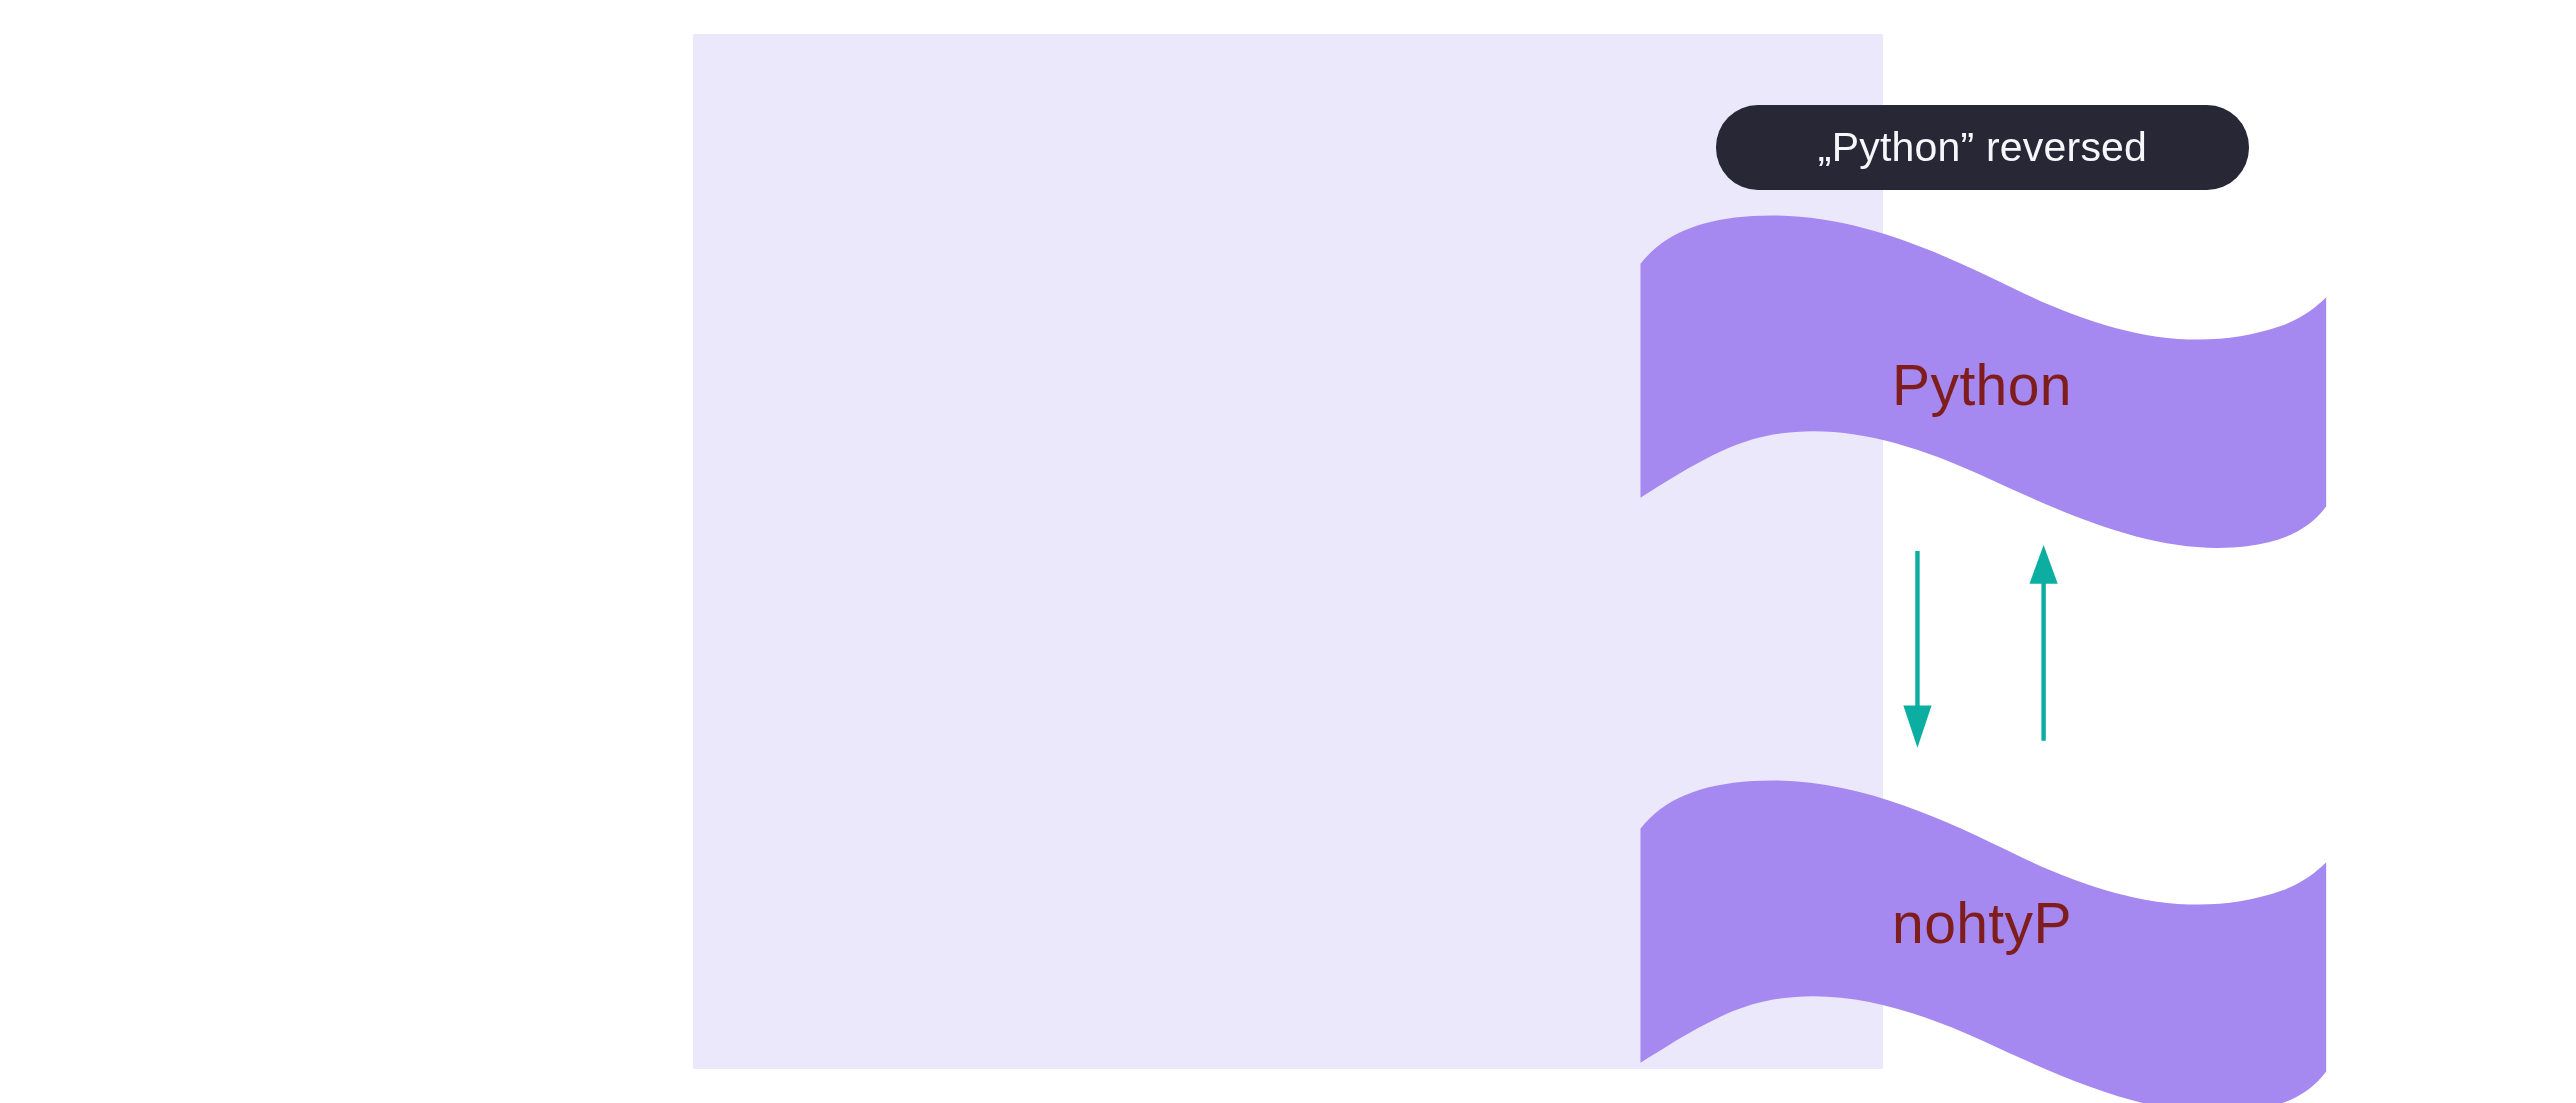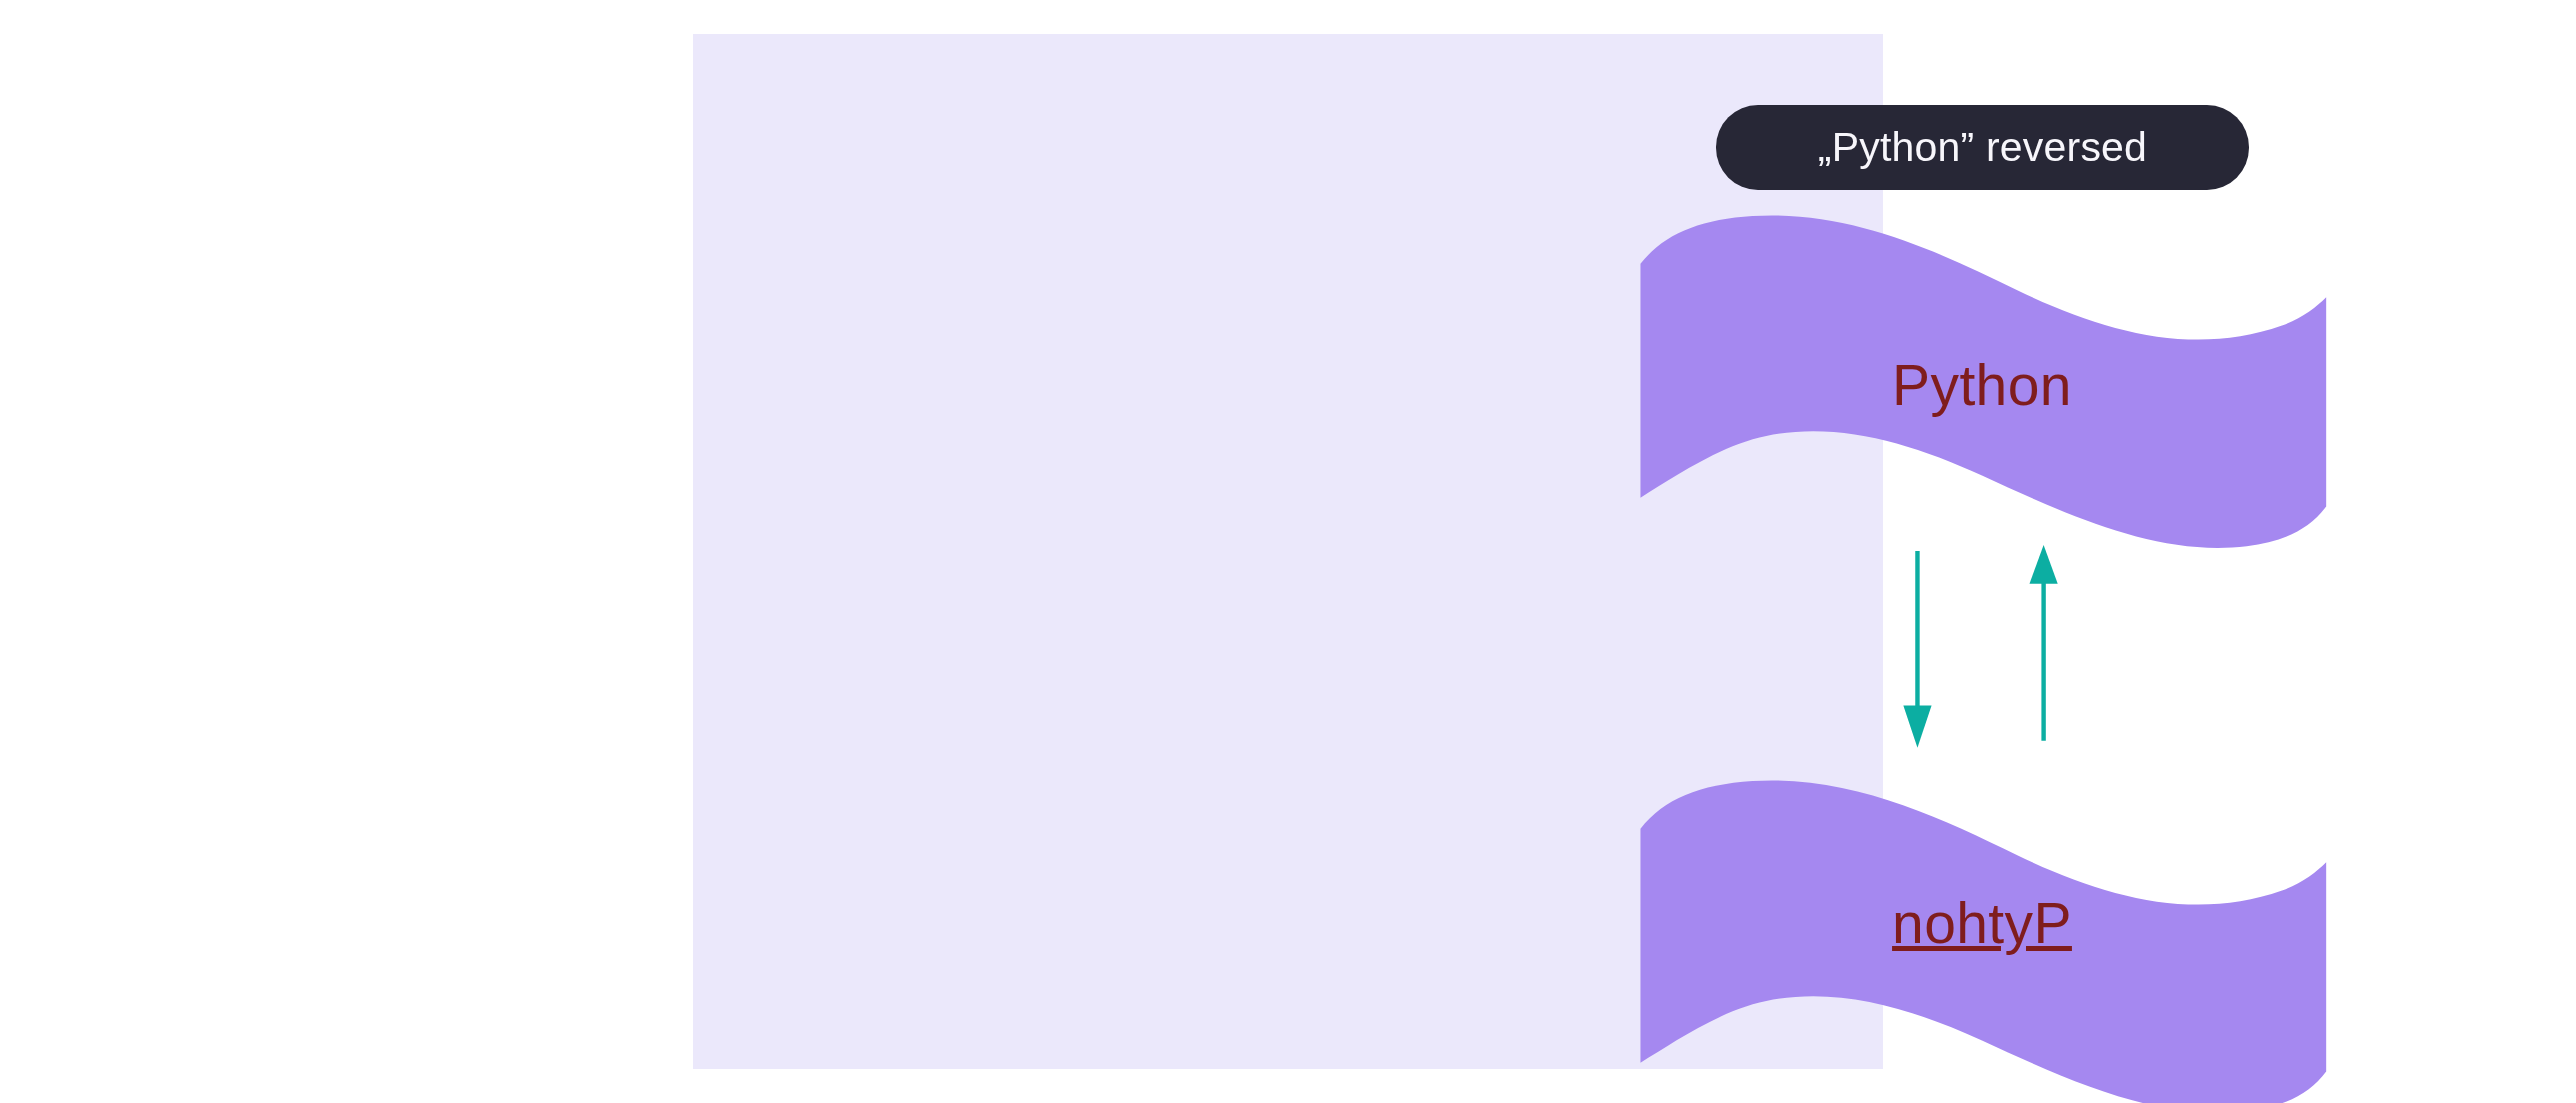--- a/index.html
+++ b/index.html
@@ -75,21 +75,21 @@
     text-align: center;
     color: #7f1d1d;
     font-family: "Liberation Sans", sans-serif;
     font-weight: 300;
     font-size: 57px;
     line-height: 1;
     letter-spacing: 0.4px;
     white-space: nowrap;
   }
   #ribbon-top .ribbon-label { top: 155px; }
-  #ribbon-bottom .ribbon-label { top: 128px; text-decoration: underline; }
+  #ribbon-bottom .ribbon-label { top: 128px; }
 
   
   #arrows {
     position: absolute;
     left: 1183px;
     top: 495px;
     width: 247px;
     height: 247px;
   }
   #arrows svg { display: block; width: 247px; height: 247px; }

